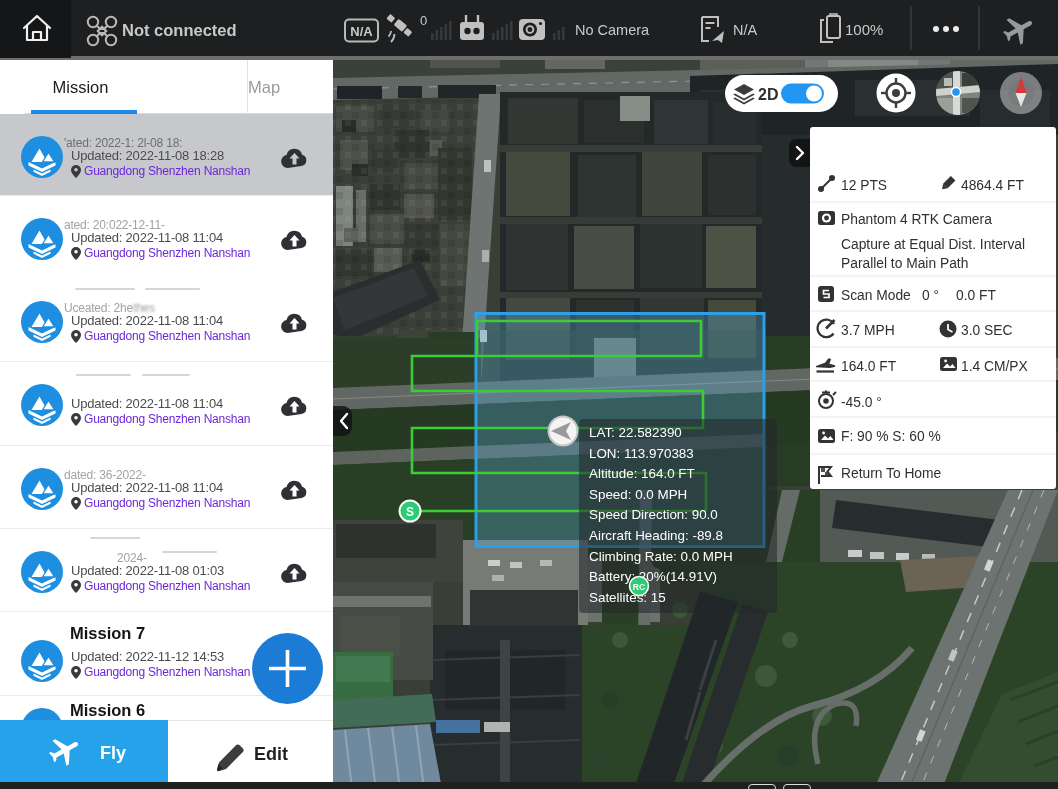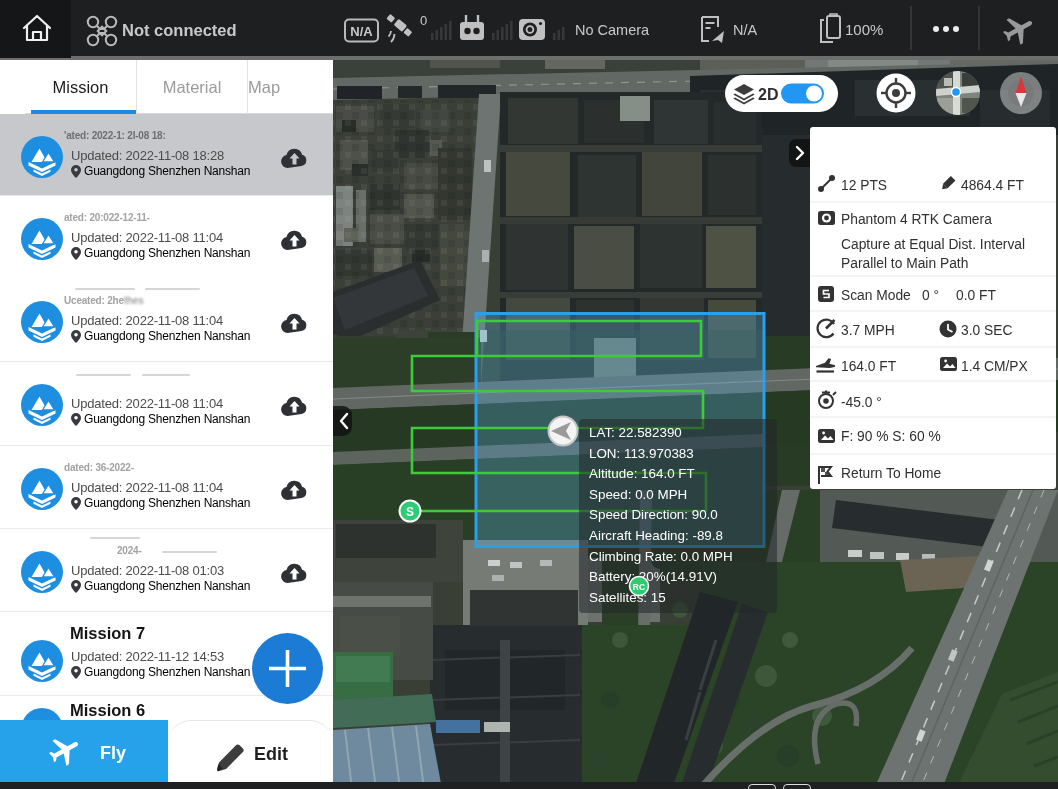--- a/index.html
+++ b/index.html
@@ -1,23 +1,23 @@
 <!DOCTYPE html>
 <html><head>
 <meta charset="utf-8">
 <style>
   * { margin:0; padding:0; box-sizing:border-box; }
   html,body { width:1058px; height:789px; overflow:hidden; background:#191b1d; }
   body { font-family:"Liberation Sans", sans-serif; position:relative; }
   .abs { position:absolute; }
   .mitem { position:absolute; left:0; width:333px; background:#fff; border-bottom:1px solid #ebebeb; }
   .micon { position:absolute; left:21px; top:22px; width:42px; height:42px; }
-  .ghost { position:absolute; left:64px; top:16px; font-size:10px; letter-spacing:-0.2px; color:#a2a2a2; white-space:nowrap; filter:blur(0.3px);font-weight:bold; }
+  .ghost { position:absolute; left:64px; top:22px; font-size:12px; letter-spacing:-0.2px; color:#a2a2a2; white-space:nowrap; filter:blur(0.3px); }
   .upd  { position:absolute; left:71px; top:34px; font-size:13px; letter-spacing:-0.2px; color:#4c4c4c; white-space:nowrap; }
-  .loc  { position:absolute; left:71px; top:50px; font-size:12px; letter-spacing:-0.2px; color:#000000; white-space:nowrap; display:flex; align-items:center;text-align:center; }
+  .loc  { position:absolute; left:71px; top:50px; font-size:12px; letter-spacing:-0.2px; color:#6d28d9; white-space:nowrap; display:flex; align-items:center;text-align:center; }
   .cloud{ position:absolute; left:281px; top:33px; }
   .gline{ position:absolute; height:2px; background:#d6d6d6; border-radius:1px; }
 </style>
 </head>
 <body>
 
 <div class="abs" id="maparea" style="left:333px;top:56px;width:725px;height:733px;background:#3a423d;">
 <svg width="725" height="733" viewBox="333 56 725 733" xmlns="http://www.w3.org/2000/svg">
   <defs>
     <filter id="grain" x="0" y="0" width="100%" height="100%">
@@ -430,21 +430,20 @@
 </svg>
 
 <div class="abs" id="leftpanel" style="left:0;top:60px;width:333px;height:720px;background:#ffffff;overflow:hidden;">
 
   <div class="abs" style="left:0;top:0;width:333px;height:54px;border-bottom:1px solid #d8d8d8;margin-left:25px;">
 
     <div class="abs" style="left:0;top:0;width:111px;height:54px;text-align:center;line-height:54px;font-size:16.5px;color:#1c1c1c;">Mission</div>
 
     <div class="abs" style="left:6px;top:50px;width:106px;height:4px;background:#1e88e5;"></div>
 
-    <div class="abs" style="left:111px;top:0;width:111px;height:54px;text-align:center;line-height:54px;font-size:16.5px;color:#9b9b9b;border-left:1px solid #e3e3e3;">Material</div>
 
     <div class="abs" style="left:222px;top:0;width:111px;height:54px;line-height:54px;font-size:16.5px;color:#9b9b9b;border-left:1px solid #e3e3e3;">Map</div>
   </div>
 
   <div class="mitem" style="top:54px;height:82px;background:#c7c8cc;">
 
     <div class="micon"><svg width="42" height="42" viewBox="0 0 42 42">
       <circle cx="21" cy="21" r="21" fill="#1e8fe0"></circle>
       <path d="M7.5 26 L21 32.5 L34.5 26 L34.5 29.5 L21 36 L7.5 29.5 Z" fill="#fff"></path>
       <path d="M12.5 33.5 L21 37.6 L29.5 33.5 L29.5 35.8 L21 39.9 L12.5 35.8 Z" fill="#fff"></path>
@@ -642,21 +641,21 @@
 
   <div class="abs" style="left:0;top:0;width:168px;height:62px;background:#25a2e9;">
     <svg width="168" height="62" viewBox="0 0 168 62">
       <g transform="translate(47,13) rotate(61 18 18)">
         <path d="M31.5 24 v-3 l-12 -7.5 V5.25 c0 -1.245 -1 -2.25 -2.25 -2.25 S15 4.005 15 5.25 V13.5 l-12 7.5 v3 l12 -3.75 V28.5 l-3 2.25 V33 l5.25 -1.5 L22.5 33 v-2.25 L19.5 28.5 v-8.25 l12 3.75 z" fill="#ffffff"></path>
       </g>
       <text x="100" y="38.5" font-size="18" font-weight="bold" fill="#ffffff" font-family="Liberation Sans, sans-serif">Fly</text>
     </svg>
   </div>
 
-  <div class="abs" style="left:168px;top:0;width:165px;height:70px;background:#ffffff;border-top:1px solid #e6e6e6;border-radius:23px;">
+  <div class="abs" style="left:168px;top:0;width:165px;height:70px;background:#ffffff;border-top:1px solid #e6e6e6;">
     <svg width="165" height="62" viewBox="0 0 165 62">
       <g transform="translate(45,23)">
         <path d="M23 1.2 c1 -1 2.7 -1 3.7 0 l3.2 3.2 c1 1 1 2.7 0 3.7 L13 25 l-7.5 2.3 c-0.9 0.3 -1.6 -0.5 -1.4 -1.3 L6 18.5 z" fill="#3d3d3d"></path>
         <path d="M4.1 26 l1.2 -6 l4.3 4.5 l-4.3 2.3 z" fill="#222"></path>
       </g>
       <text x="86" y="38.5" font-size="18" font-weight="bold" fill="#1f1f1f" font-family="Liberation Sans, sans-serif">Edit</text>
     </svg>
   </div>
 </div>
 

